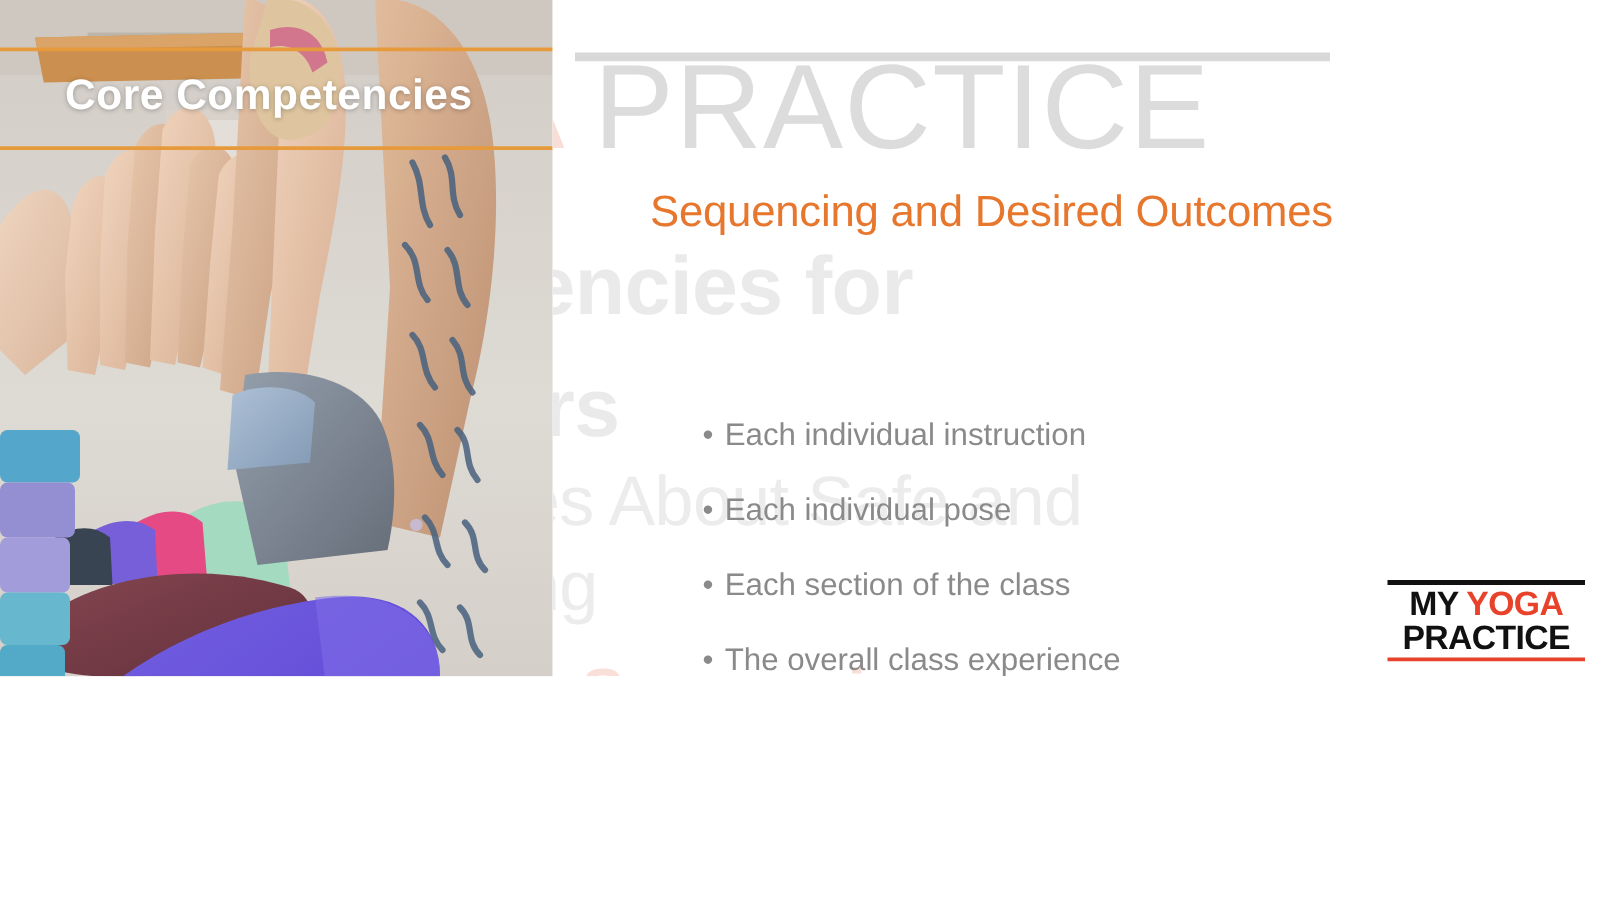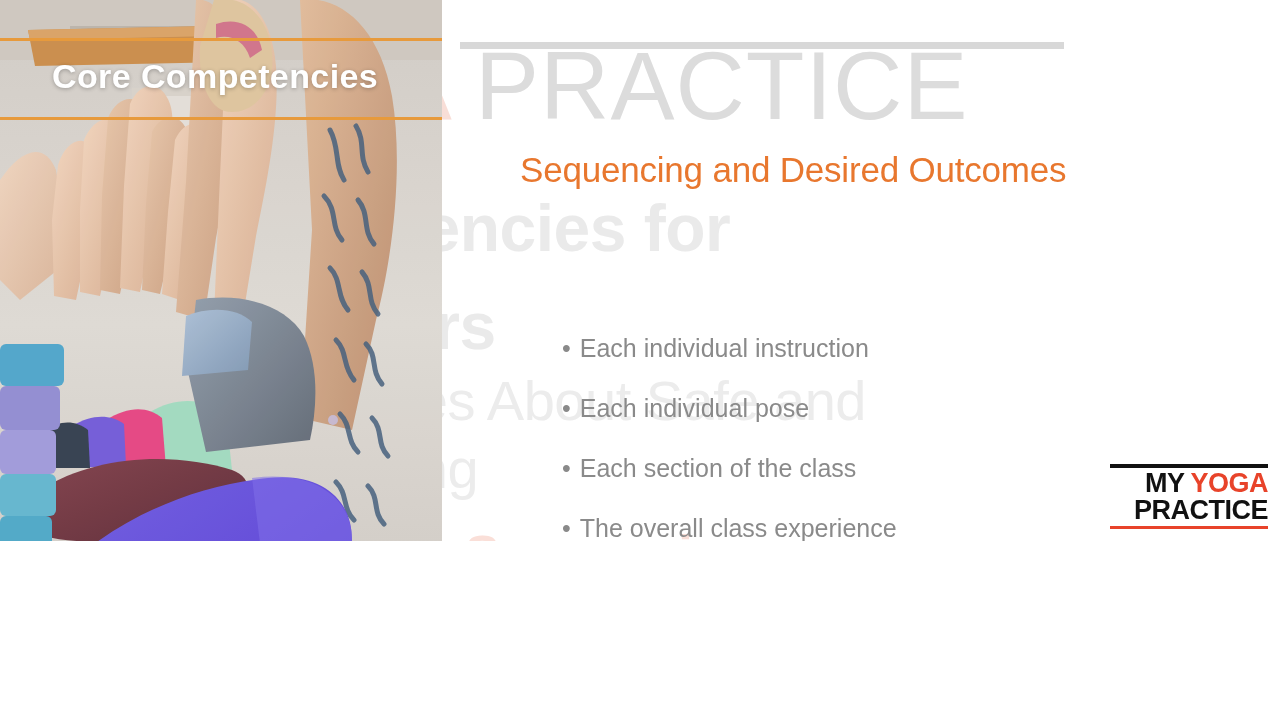--- a/index.html
+++ b/index.html
@@ -162,21 +162,21 @@
     display: inline-block;
     margin-right: 9px;
   }
 
   
   .logo {
     position: absolute;
     right: 12px;
     bottom: 12px;
     width: 158px;
-    text-align: right;
+    text-align: center;
   }
   .logo-rule-top {
     height: 4px;
     background: #111111;
     width: 100%;
     margin-bottom: 2px;
   }
   .logo-rule-bottom {
     height: 3px;
     background: #e8432a;

